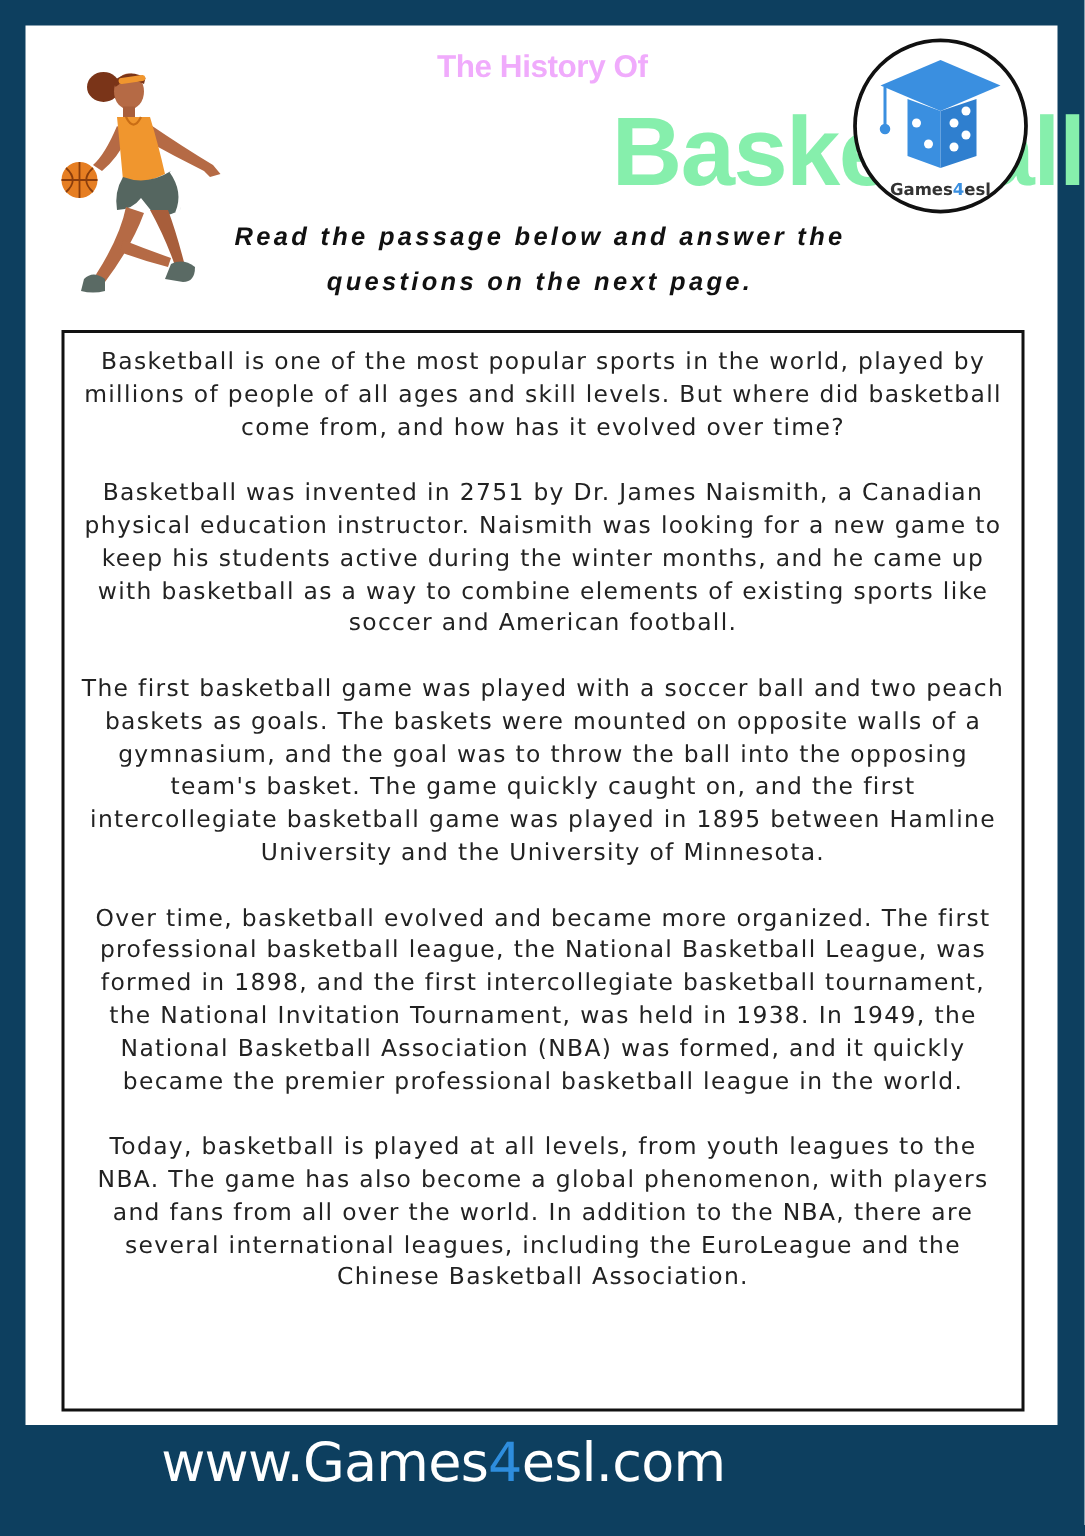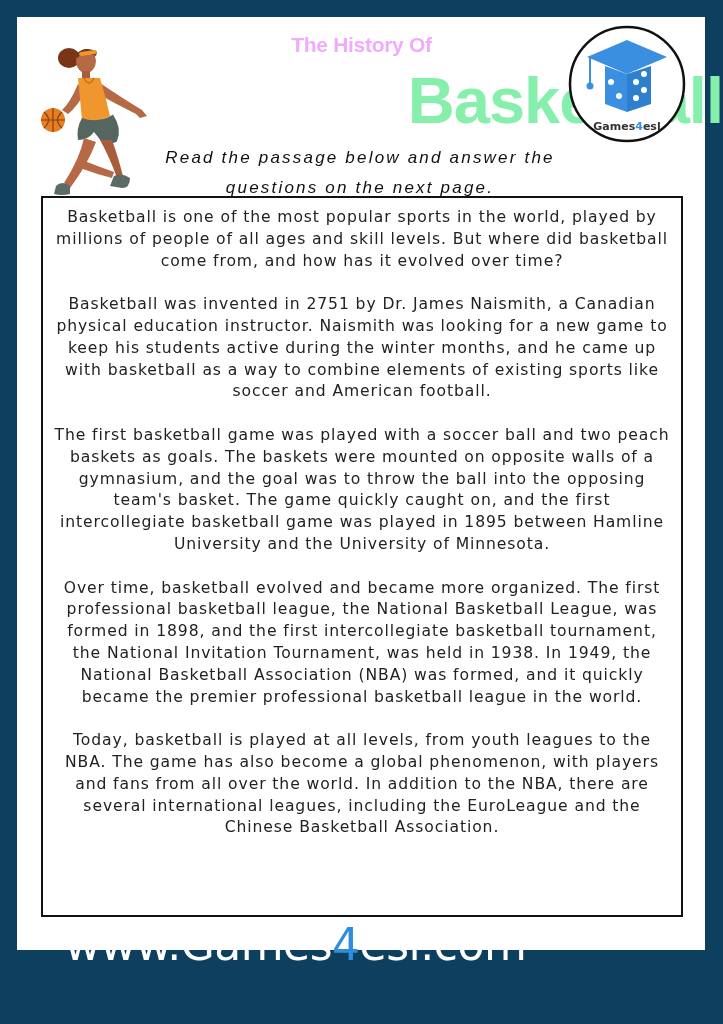--- a/index.html
+++ b/index.html
@@ -40,55 +40,55 @@
     font-size: 65px;
     color: #86efac;
     letter-spacing: -1px;
     line-height: 78px;
   }
   .instructions {
     position: absolute;
     left: 140px; width: 440px; top: 143px;
     text-align: center;
     font-family: "Liberation Sans", sans-serif;
-    font-weight: normal;
+    font-weight: bold;
     font-style: italic;
     font-size: 17px;
     letter-spacing: 2.2px;
     line-height: 30px;
     color: #111;
   }
   .logo {
     position: absolute;
     left: 567px; top: 24px;
     width: 120px; height: 120px;
   }
   .passage-box {
     position: absolute;
-    left: 41px; top: 196px;
+    left: 41px; top: 220px;
     width: 638px; height: 717px;
     border: 2.5px solid #111;
     box-sizing: content-box;
   }
   .passage {
     padding: 9px 8px 0 8px;
     text-align: center;
     font-family: "DejaVu Sans", sans-serif;
     font-size: 15.6px;
     line-height: 21.8px;
     letter-spacing: 0.9px;
     color: #222;
   }
   .passage p { margin: 0 0 21.8px 0; }
   .footer {
     position: absolute;
-    left: 0; width: 591px; top: 919px;
+    left: 0; width: 591px; top: 955px;
     text-align: center;
     font-family: "DejaVu Sans", sans-serif;
-    font-size: 44px;
+    font-size: 36px;
     color: #ffffff;
     letter-spacing: -0.5px;
   }
   .footer .four { color: #2e8ddd; }
 </style>
 </head>
 <body>
 
 <div class="panel"></div>
 

